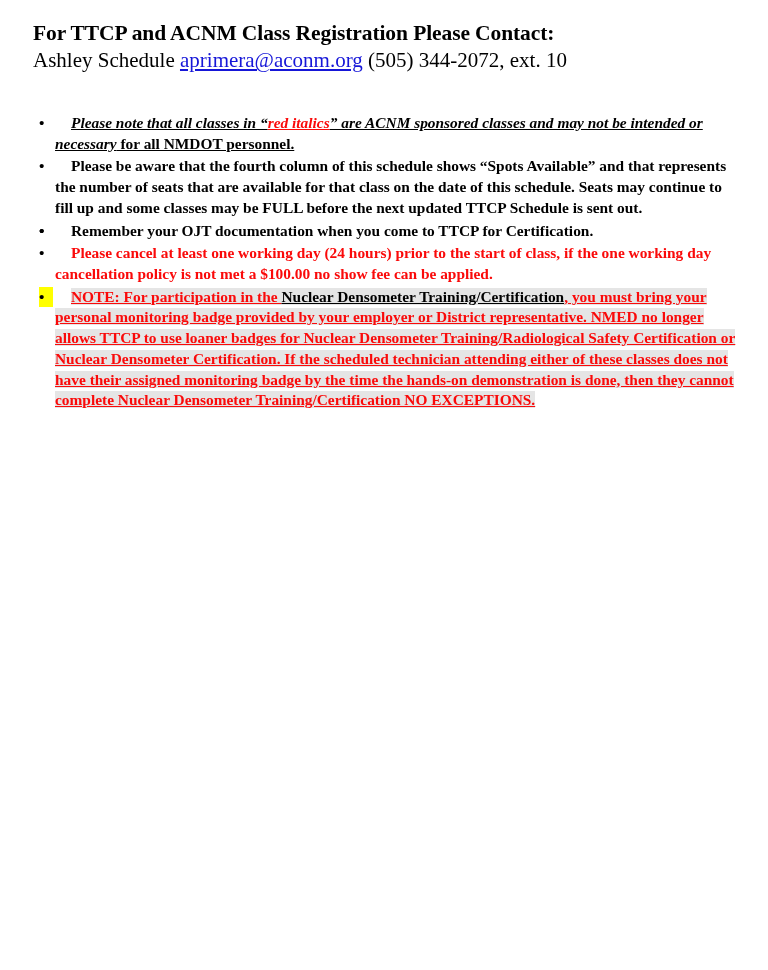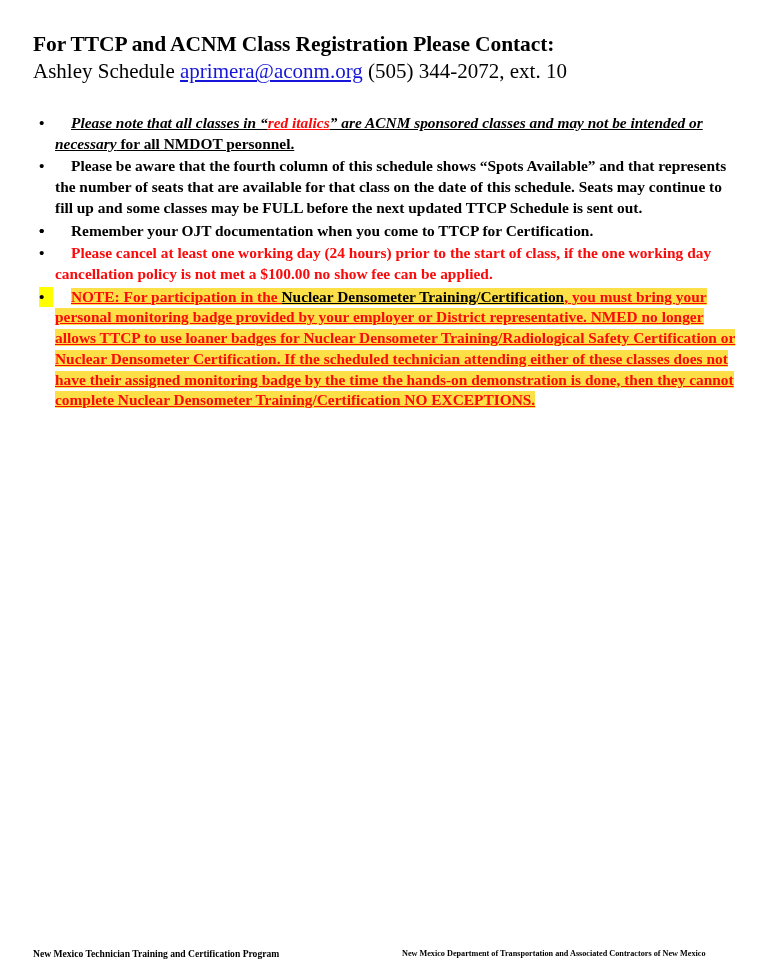--- a/index.html
+++ b/index.html
@@ -21,21 +21,21 @@
     left: 0; top: 0;
     width: 768px;
     height: 970px;
     box-sizing: border-box;
   }
 
   
   .header {
     position: absolute;
     left: 33px;
-    top: 31px;
+    top: 20px;
     width: 700px;
   }
   .header-title {
     font-size: 21.5px;
     font-weight: bold;
     line-height: 1.22;
     letter-spacing: -0.1px;
     white-space: nowrap;
   }
   .header-contact {
@@ -80,21 +80,21 @@
     line-height: 1.345;
     color: #000000;
   }
   .bullet .txt { display: inline; margin-left: 16px; }
 
   
   .u      { text-decoration: underline; }
   .i      { font-style: italic; }
   .red    { color: #fa0a0a; }
   .black  { color: #000000; }
-  .hl     { background-color: #fde047; }
+  .hl     { background-color: #e5e5e5; }
 
   .b-note .marker { background-color: #ffff00; }
 
   
   .bullet-note {
     line-height: 1.345;
   }
 
   
   .footer {
@@ -159,18 +159,14 @@
       <span class="txt red">Please cancel at least one working day (24 hours) prior to the start of class, if the one working day cancellation policy is not met a $100.00 no show fee can be applied.</span>
     </li>
 
     <li class="bullet bullet-note b-note">
       <span class="marker">•</span>
       <span class="txt"><span class="u red hl">NOTE: For participation in the </span><span class="u black hl">Nuclear Densometer Training/Certification</span><span class="u red hl">, you must bring your personal monitoring badge provided by your employer or District representative.  NMED no longer allows TTCP to use loaner badges for Nuclear Densometer Training/Radiological Safety Certification or Nuclear Densometer Certification. If the scheduled technician attending either of these classes does not have their assigned monitoring badge by the time the hands-on demonstration is done, then they cannot complete Nuclear Densometer Training/Certification NO EXCEPTIONS.</span></span>
     </li>
 
   </ul>
 
-  <div class="footer">
-    <div class="footer-left">New Mexico Technician Training and Certification Program</div>
-    <div class="footer-right">New Mexico Department of Transportation and Associated Contractors of New Mexico</div>
-  </div>
 
 </div>
 
 </body></html>

